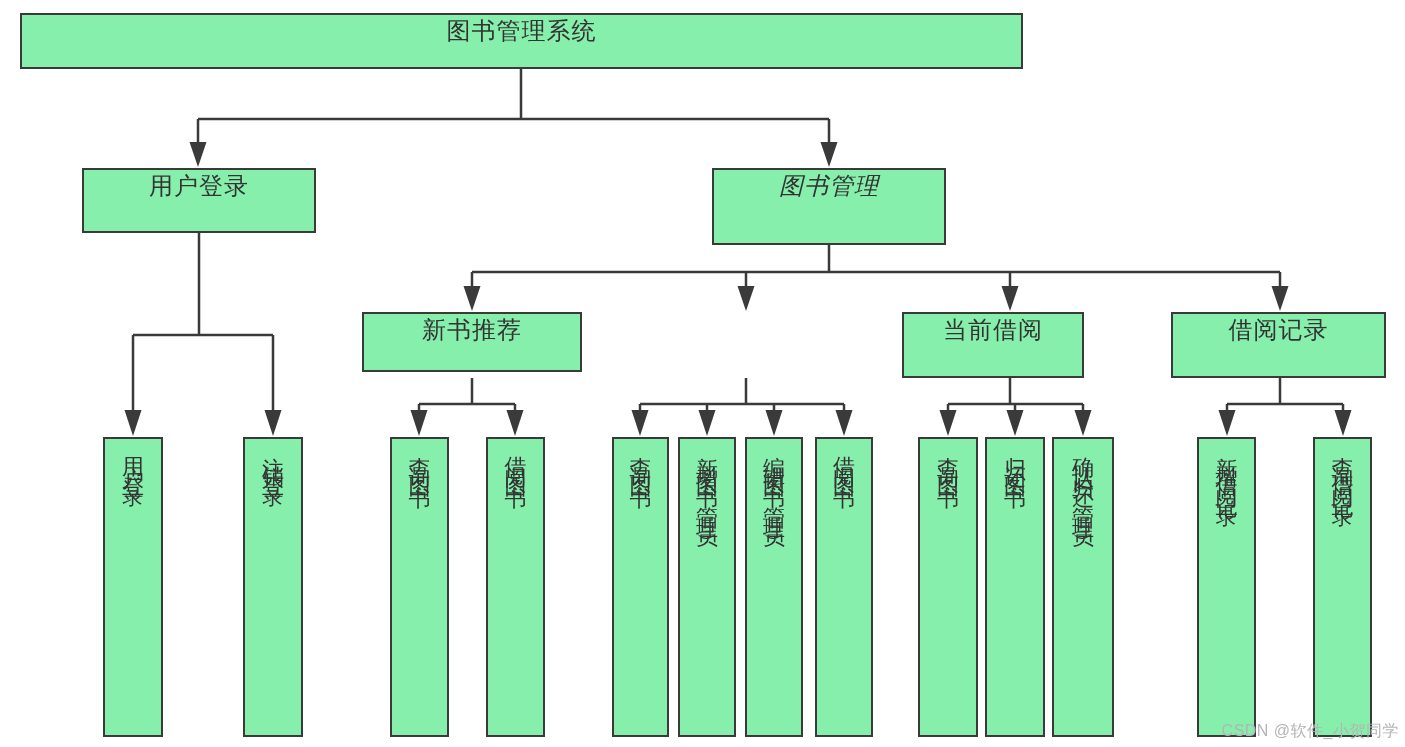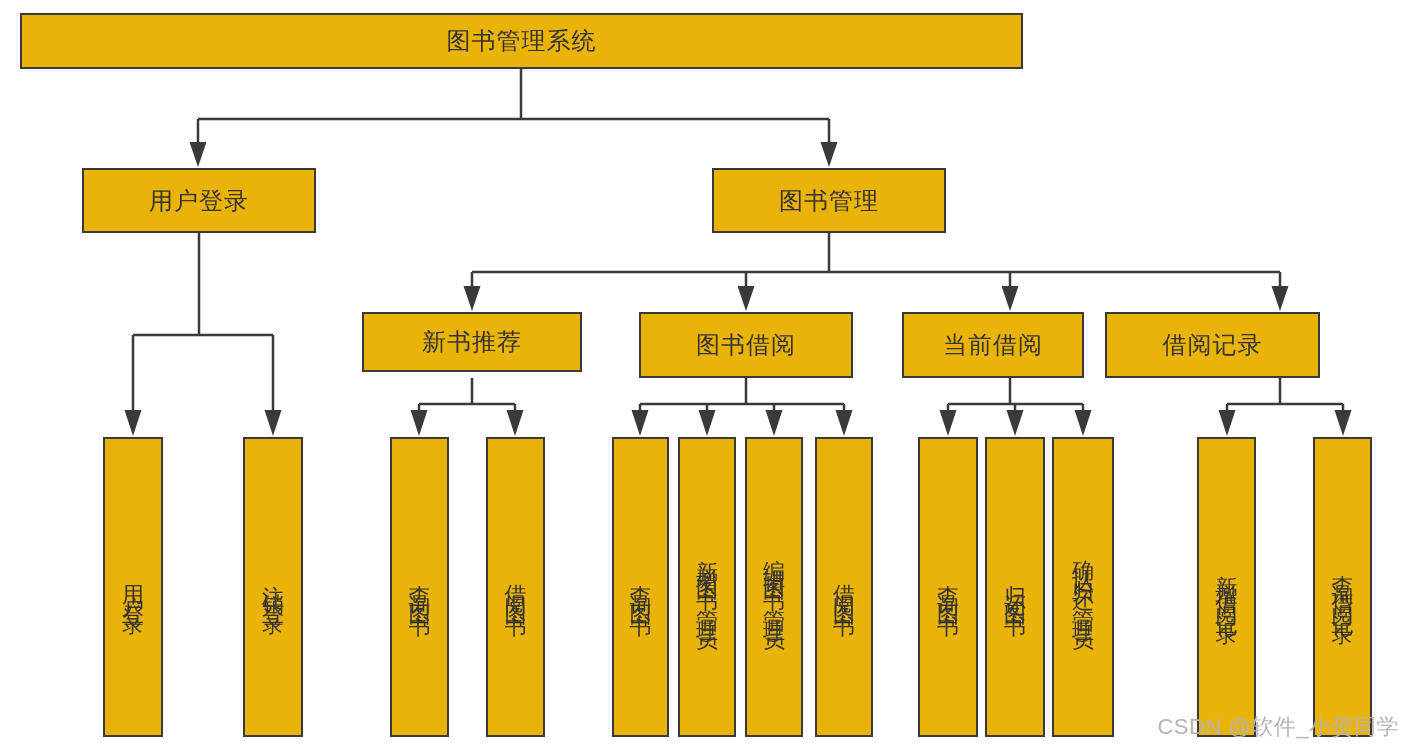--- a/index.html
+++ b/index.html
@@ -2,32 +2,32 @@
 <html><head>
 <meta charset="utf-8">
 <style>
   html,body{margin:0;padding:0;background:#ffffff;}
   .stage{
     position:relative;width:1405px;height:747px;background:#ffffff;
     font-family:"Liberation Sans", sans-serif;overflow:hidden;
   }
   svg.wires{position:absolute;left:0;top:0;pointer-events:none;}
   .node{
-    position:absolute;box-sizing:border-box;background:#eab308;
-    border:2.5px solid #3a3a3a;display:flex;align-items:center;justify-content:center;
+    position:absolute;box-sizing:border-box;background:#86efac;
+    border:2.5px solid #3a3a3a;display:flex;align-items:flex-start;justify-content:center;
     color:#333333;z-index:2;
   }
   .h .label{font-size:24px;letter-spacing:1px;white-space:nowrap;}
   .v .label{
     writing-mode:vertical-rl;text-orientation:mixed;
     font-size:22px;letter-spacing:10px;line-height:1;white-space:nowrap;
   }
   .watermark{
     position:absolute;right:6px;bottom:5px;z-index:4;
-    font-size:22px;color:#b4b4b6;letter-spacing:0.5px;white-space:nowrap;
+    font-size:16px;color:#b4b4b6;letter-spacing:0.5px;white-space:nowrap;
   }
 </style>
 </head>
 <body>
 
 <div class="stage">
 
   <svg class="wires" width="1405" height="747" viewBox="0 0 1405 747">
     <g stroke="#3a3a3a" stroke-width="2.5" fill="none">
       <path d="
@@ -62,34 +62,31 @@
     </g>
   </svg>
 
   <div class="node h" style="left:20px;top:13px;width:1003px;height:56px;">
     <span class="label">图书管理系统</span>
   </div>
 
   <div class="node h" style="left:82px;top:168px;width:234px;height:65px;">
     <span class="label">用户登录</span>
   </div>
-  <div class="node h" style="left:712px;top:168px;width:234px;height:65px;">
+  <div class="node h" style="left:712px;top:168px;width:234px;height:77px;font-style:italic;">
     <span class="label">图书管理</span>
   </div>
 
   <div class="node h" style="left:362px;top:312px;width:220px;height:60px;">
     <span class="label">新书推荐</span>
   </div>
-  <div class="node h" style="left:639px;top:312px;width:214px;height:66px;">
-    <span class="label">图书借阅</span>
-  </div>
   <div class="node h" style="left:902px;top:312px;width:182px;height:66px;">
     <span class="label">当前借阅</span>
   </div>
-  <div class="node h" style="left:1105px;top:312px;width:215px;height:66px;">
+  <div class="node h" style="left:1171px;top:312px;width:215px;height:66px;">
     <span class="label">借阅记录</span>
   </div>
 
   <div class="node v" style="left:103px;top:437px;width:60px;height:300px;">
     <span class="label">用户登录</span>
   </div>
   <div class="node v" style="left:243px;top:437px;width:60px;height:300px;">
     <span class="label">注销登录</span>
   </div>
 

